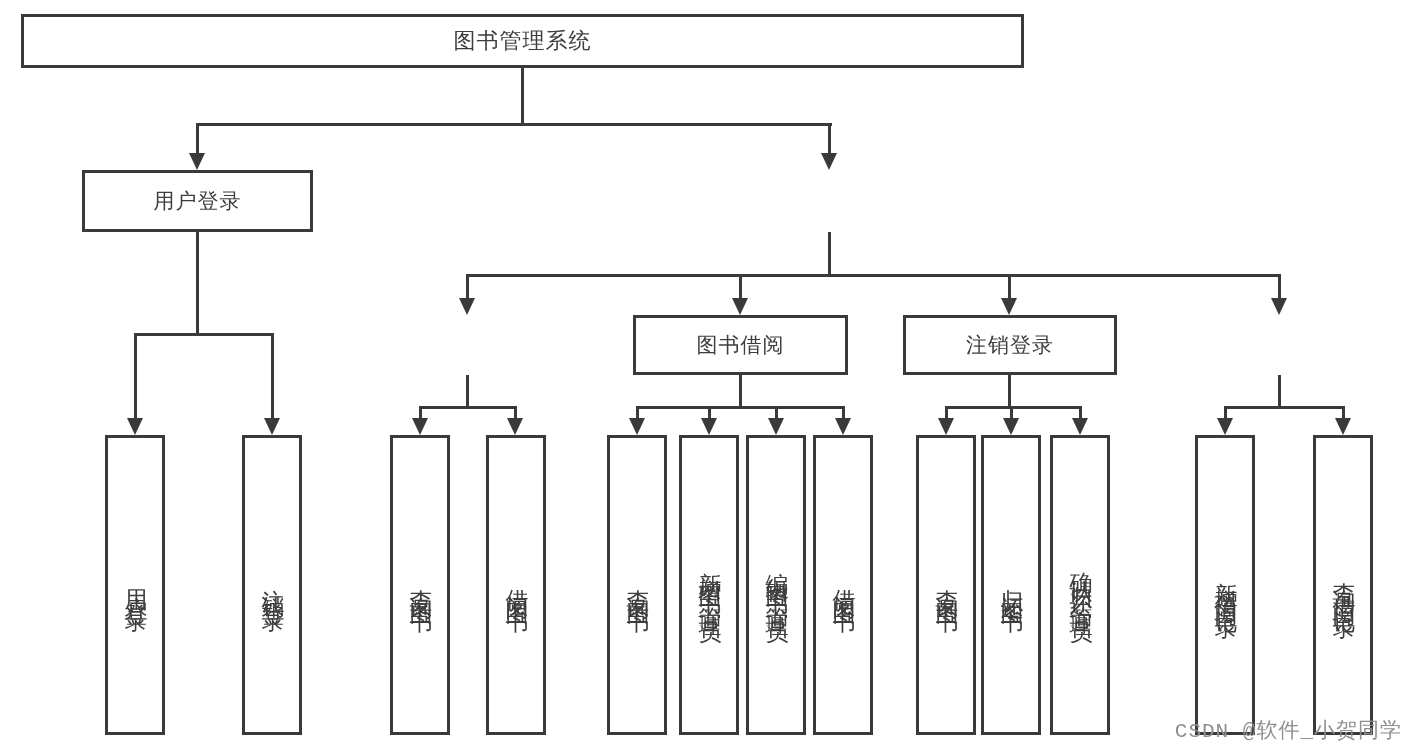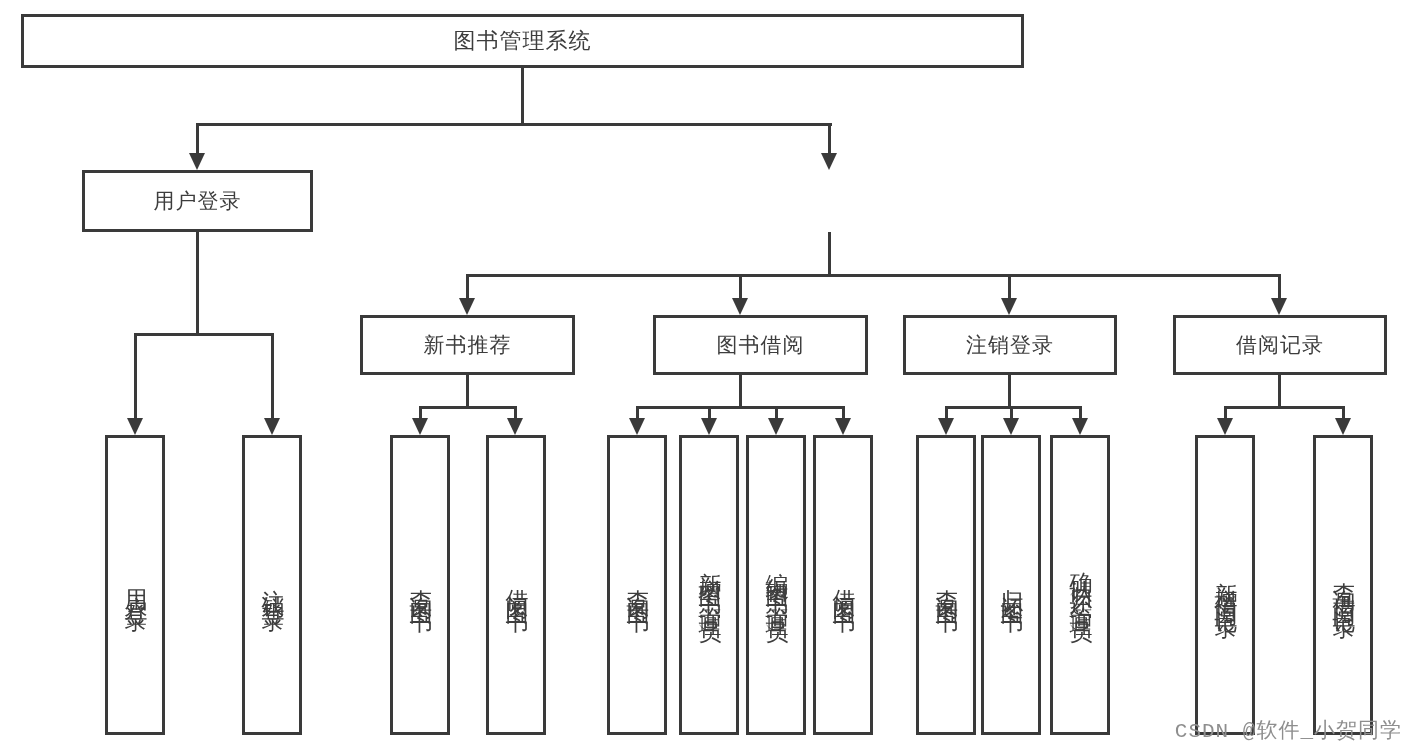--- a/index.html
+++ b/index.html
@@ -67,24 +67,22 @@
   <div class="hl" style="left:466px;top:274px;width:815px;"></div>
   <div class="vl" style="left:466px;top:274px;height:27px;"></div>
   <div class="arr" style="left:459px;top:298px;"></div>
   <div class="vl" style="left:739px;top:274px;height:27px;"></div>
   <div class="arr" style="left:732px;top:298px;"></div>
   <div class="vl" style="left:1008px;top:274px;height:27px;"></div>
   <div class="arr" style="left:1001px;top:298px;"></div>
   <div class="vl" style="left:1278px;top:274px;height:27px;"></div>
   <div class="arr" style="left:1271px;top:298px;"></div>
 
-  <div class="hbox" style="left:360px;top:315px;width:215px;height:60px;">新书推荐</div>
-  <div class="hbox" style="left:633px;top:315px;width:215px;height:60px;margin-left:20px;">图书借阅</div>
+  <div class="hbox" style="left:633px;top:315px;width:215px;height:60px;">图书借阅</div>
   <div class="hbox" style="left:903px;top:315px;width:214px;height:60px;">注销登录</div>
-  <div class="hbox" style="left:1173px;top:315px;width:214px;height:60px;">借阅记录</div>
 
   <div class="vl" style="left:466px;top:375px;height:34px;"></div>
   <div class="hl" style="left:419px;top:406px;width:98px;"></div>
   <div class="vl" style="left:419px;top:406px;height:14px;"></div>
   <div class="arr" style="left:412px;top:418px;"></div>
   <div class="vl" style="left:514px;top:406px;height:14px;"></div>
   <div class="arr" style="left:507px;top:418px;"></div>
 
   <div class="vl" style="left:739px;top:375px;height:34px;"></div>
   <div class="hl" style="left:636px;top:406px;width:208px;"></div>

